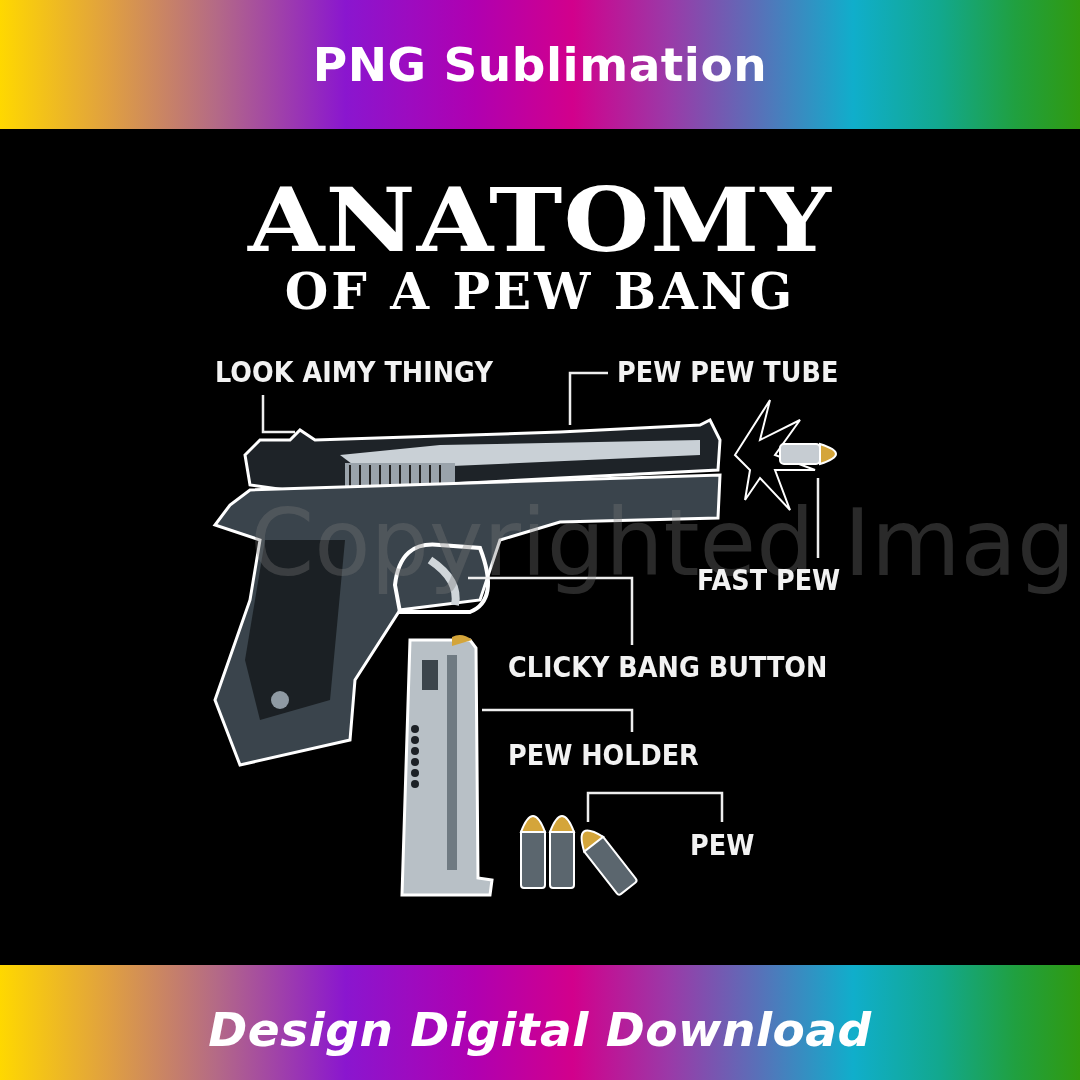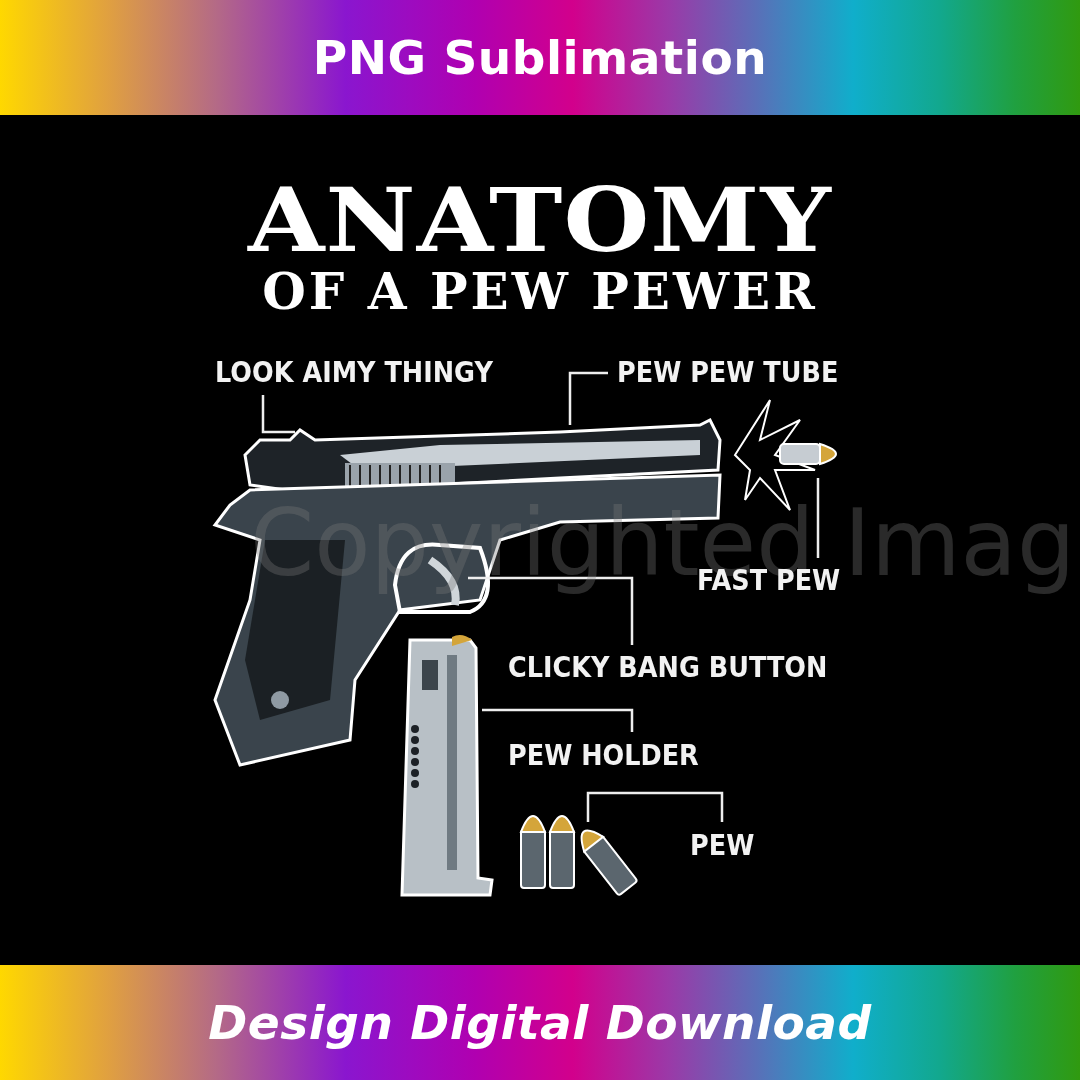--- a/index.html
+++ b/index.html
@@ -1,36 +1,36 @@
 <!DOCTYPE html>
 <html><head>
 <meta charset="utf-8">
 <style>
   html, body { margin:0; padding:0; }
   body { width:1080px; height:1080px; background:#000; position:relative; overflow:hidden; font-family:"DejaVu Sans", sans-serif; }
-  .banner { position:absolute; left:0; width:1080px; height:115px; display:flex; align-items:center; justify-content:center;
+  .banner { position:absolute; left:0; width:1080px; height:129px; display:flex; align-items:center; justify-content:center;
     background: linear-gradient(90deg, #ffd800 0%, #e0a040 10%, #b46a86 20%, #8a16cf 32%, #b000b0 44%, #d2008c 53%, #9a3aa8 62%, #5a6fb8 70%, #10aecb 79%, #12a88e 87%, #20a040 94%, #309a10 100%); }
   .banner.top { top:0; }
   .banner.bottom { top:965px;font-style:italic; }
   .banner-text { color:#fff; font-family:"DejaVu Sans", sans-serif; font-weight:bold; font-size:47px; letter-spacing:0.5px; }
   .title1 { position:absolute; top:168px; left:0; width:1080px; text-align:center; color:#fff; font-family:"DejaVu Serif", serif; font-weight:900; font-size:88px; letter-spacing:1px; transform:scaleX(1.12); transform-origin:center; }
   .title2 { position:absolute; top:262px; left:0; width:1080px; text-align:center; color:#fff; font-family:"DejaVu Serif", serif; font-weight:900; font-size:50px; letter-spacing:3px; }
   .label { position:absolute; color:#f2f2f2; font-family:"DejaVu Sans", sans-serif; font-weight:bold; font-size:29px; transform:scaleX(0.88); transform-origin:left; white-space:nowrap; }
   .watermark { position:absolute; left:250px; top:490px; color:rgba(120,120,120,0.35); font-family:"DejaVu Sans", sans-serif; font-size:92px; white-space:nowrap; }
   .art { position:absolute; left:0; top:0; }
 </style>
 </head>
 <body>
 
 <div class="banner top">
   <span class="banner-text">PNG Sublimation</span>
 </div>
 
 <div class="title1">ANATOMY</div>
-<div class="title2">OF A PEW PEWER</div>
+<div class="title2">OF A PEW BANG</div>
 
 <svg class="art" width="1080" height="1080">
 
   <path d="M245 455 L260 440 L290 440 L300 430 L315 440 L560 432 L700 425 L710 420 L720 440 L718 470 L560 478 L300 492 L250 485 Z" fill="#1e2328" stroke="#fff" stroke-width="3"></path>
   <path d="M360 470 L700 455 L700 440 L440 445 L340 455 Z" fill="#c9d0d6"></path>
   <rect x="345" y="463" width="110" height="30" fill="#9aa3ab"></rect>
   <g stroke="#222" stroke-width="2">
     <line x1="350" y1="465" x2="350" y2="493"></line>
       <line x1="360" y1="465" x2="360" y2="493"></line>
       <line x1="370" y1="465" x2="370" y2="493"></line>

